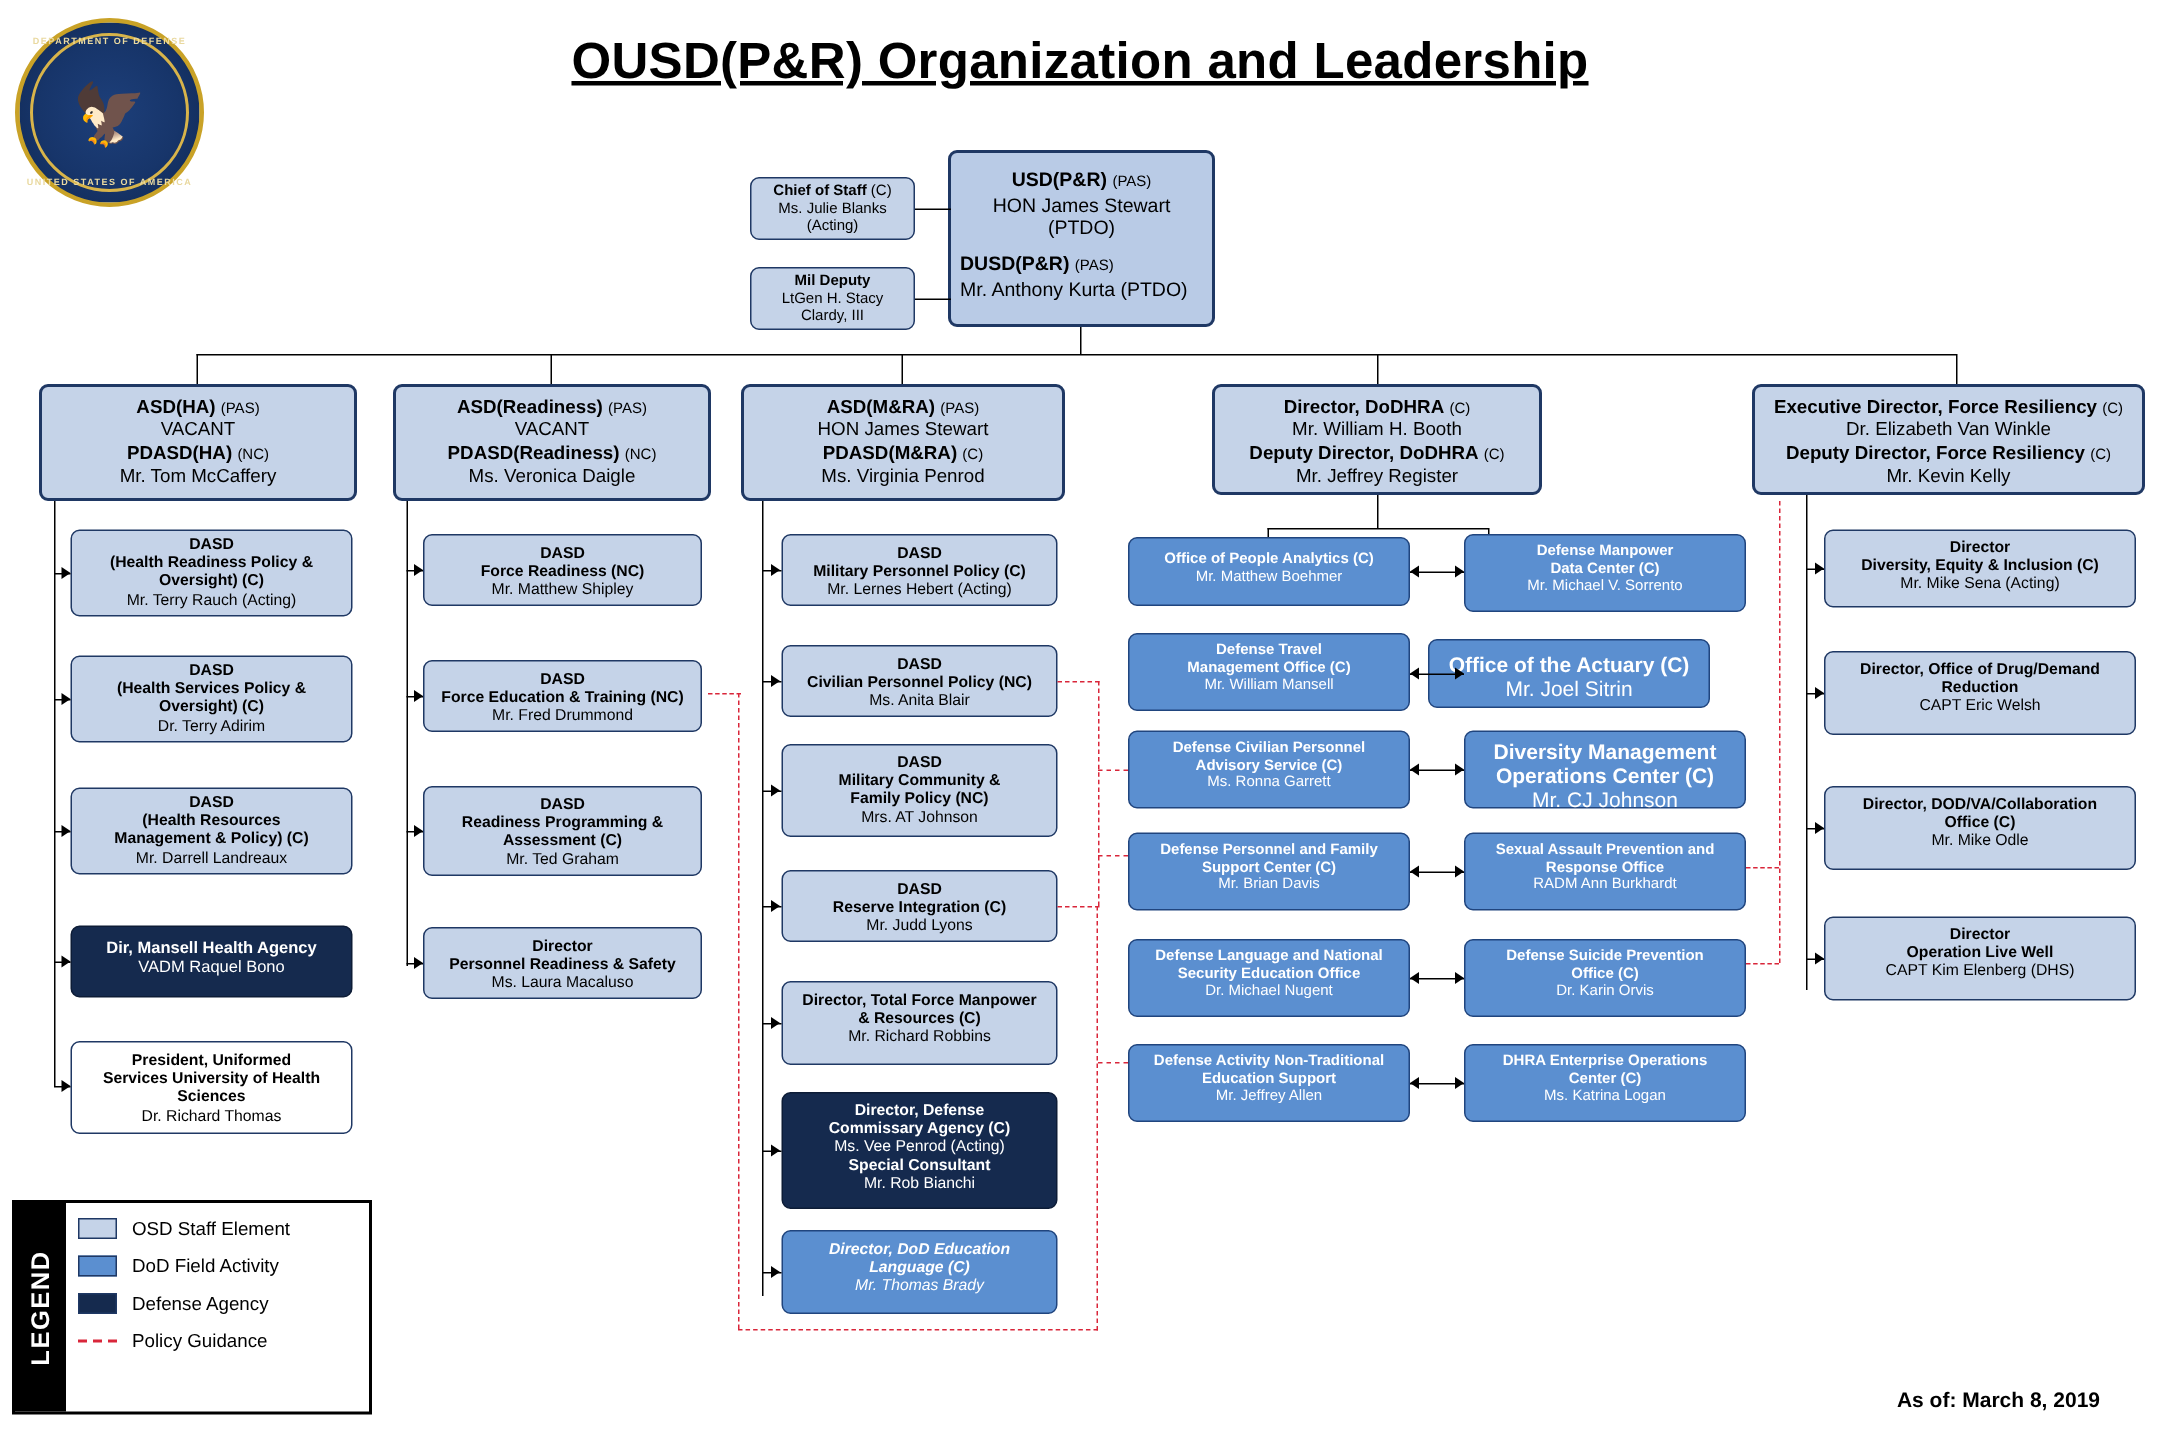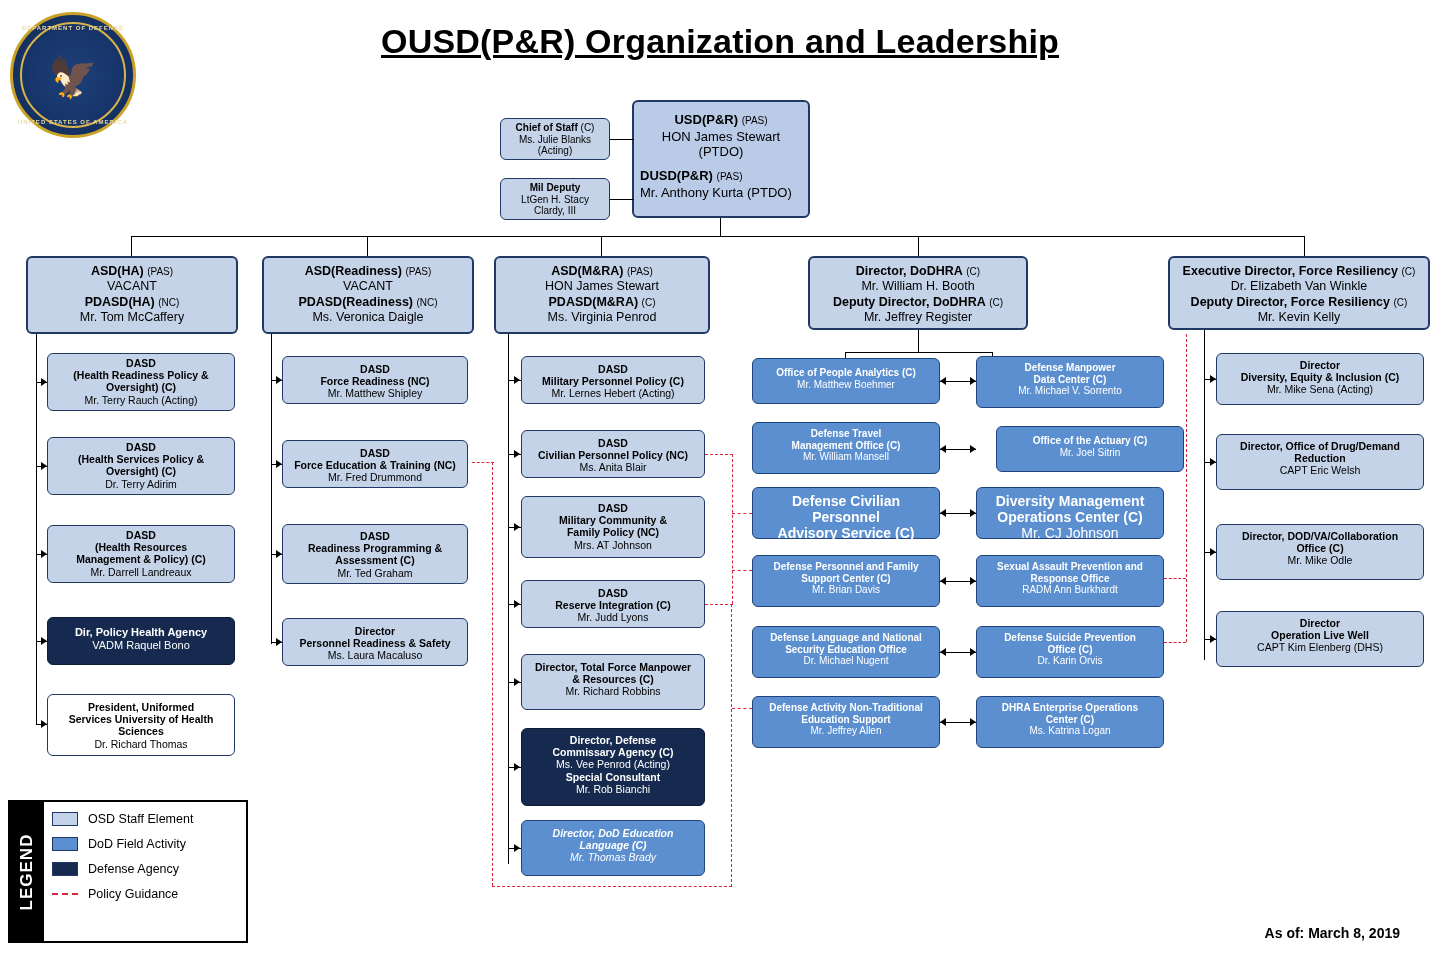--- a/index.html
+++ b/index.html
@@ -166,21 +166,21 @@
   <div class="box osd" style="left:47px;top:525px;width:188px;height:58px;font-size:10.5px;">
     <div class="b">DASD</div>
     <div class="b">(Health Resources</div>
     <div class="b">Management &amp; Policy) (C)</div>
     <div>Mr. Darrell Landreaux</div>
   </div>
   <div class="ln hl" style="left:36px;top:554px;width:11px;"></div>
   <div class="arrow-r" style="left:41px;top:550px;"></div>
 
   <div class="box agency" style="left:47px;top:617px;width:188px;height:48px;font-size:11px;padding-top:8px;">
-    <div class="b">Dir, Policy Health Agency</div>
+    <div class="b">Dir, Mansell Health Agency</div>
     <div>VADM   Raquel Bono</div>
   </div>
   <div class="ln hl" style="left:36px;top:641px;width:11px;"></div>
   <div class="arrow-r" style="left:41px;top:637px;"></div>
 
   <div class="box white" style="left:47px;top:694px;width:188px;height:62px;font-size:10.5px;padding-top:6px;">
     <div class="b">President, Uniformed</div>
     <div class="b">Services University of Health</div>
     <div class="b">Sciences</div>
     <div>Dr. Richard Thomas</div>
@@ -291,21 +291,21 @@
 
   <div class="box field" style="left:752px;top:358px;width:188px;height:46px;font-size:10px;padding-top:8px;">
     <div class="b">Office of People Analytics  (C)</div>
     <div>Mr. Matthew Boehmer</div>
   </div>
   <div class="box field" style="left:752px;top:422px;width:188px;height:52px;font-size:10px;padding-top:5px;">
     <div class="b">Defense Travel</div>
     <div class="b">Management Office  (C)</div>
     <div>Mr. William Mansell</div>
   </div>
-  <div class="box field" style="left:752px;top:487px;width:188px;height:52px;font-size:14px;padding-top:5px;">
+  <div class="box field" style="left:752px;top:487px;width:188px;height:52px;font-size:10px;padding-top:5px;">
     <div class="b">Defense Civilian Personnel</div>
     <div class="b">Advisory Service  (C)</div>
     <div>Ms. Ronna Garrett</div>
   </div>
   <div class="box field" style="left:752px;top:555px;width:188px;height:52px;font-size:10px;padding-top:5px;">
     <div class="b">Defense Personnel  and Family</div>
     <div class="b">Support Center  (C)</div>
     <div>Mr. Brian Davis</div>
   </div>
   <div class="box field" style="left:752px;top:626px;width:188px;height:52px;font-size:10px;padding-top:5px;">
@@ -317,21 +317,21 @@
     <div class="b">Defense Activity Non-Traditional</div>
     <div class="b">Education  Support</div>
     <div>Mr. Jeffrey Allen</div>
   </div>
 
   <div class="box field" style="left:976px;top:356px;width:188px;height:52px;font-size:10px;padding-top:5px;">
     <div class="b">Defense Manpower</div>
     <div class="b">Data Center  (C)</div>
     <div>Mr. Michael V. Sorrento</div>
   </div>
-  <div class="box field" style="left:996px;top:426px;width:188px;height:46px;font-size:10px;padding-top:8px;">
+  <div class="box field" style="left:952px;top:426px;width:188px;height:46px;font-size:14px;padding-top:8px;">
     <div class="b">Office of the Actuary  (C)</div>
     <div>Mr. Joel Sitrin</div>
   </div>
   <div class="box field" style="left:976px;top:487px;width:188px;height:52px;font-size:14px;padding-top:5px;">
     <div class="b">Diversity Management</div>
     <div class="b">Operations  Center  (C)</div>
     <div>Mr. CJ Johnson</div>
   </div>
   <div class="box field" style="left:976px;top:555px;width:188px;height:52px;font-size:10px;padding-top:5px;">
     <div class="b">Sexual Assault Prevention and</div>

